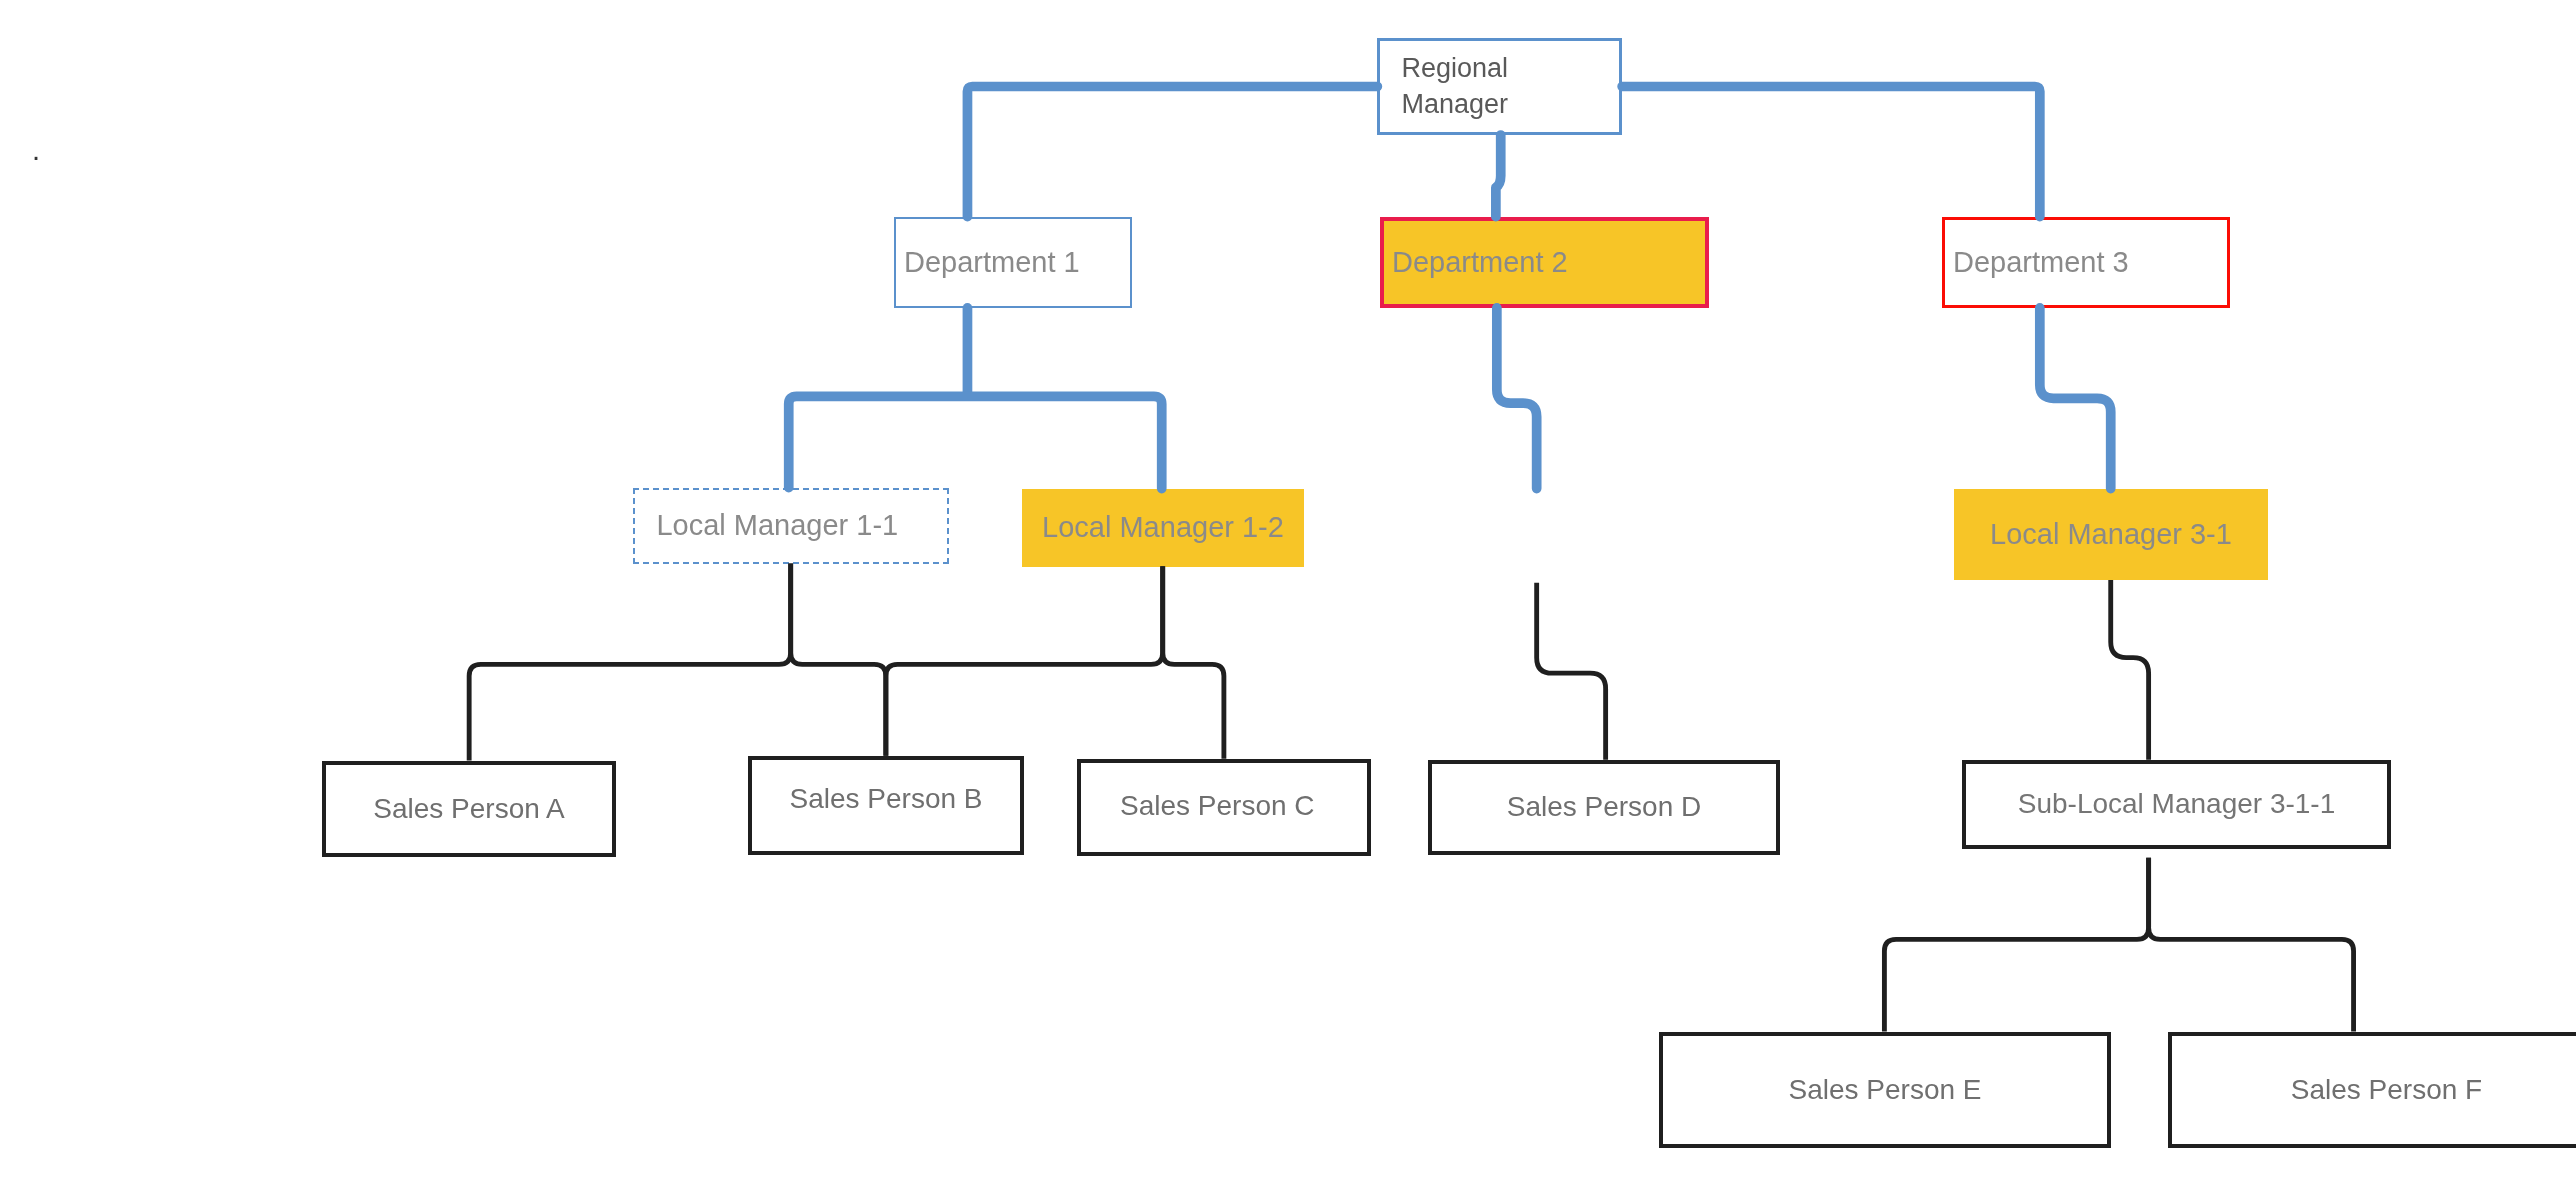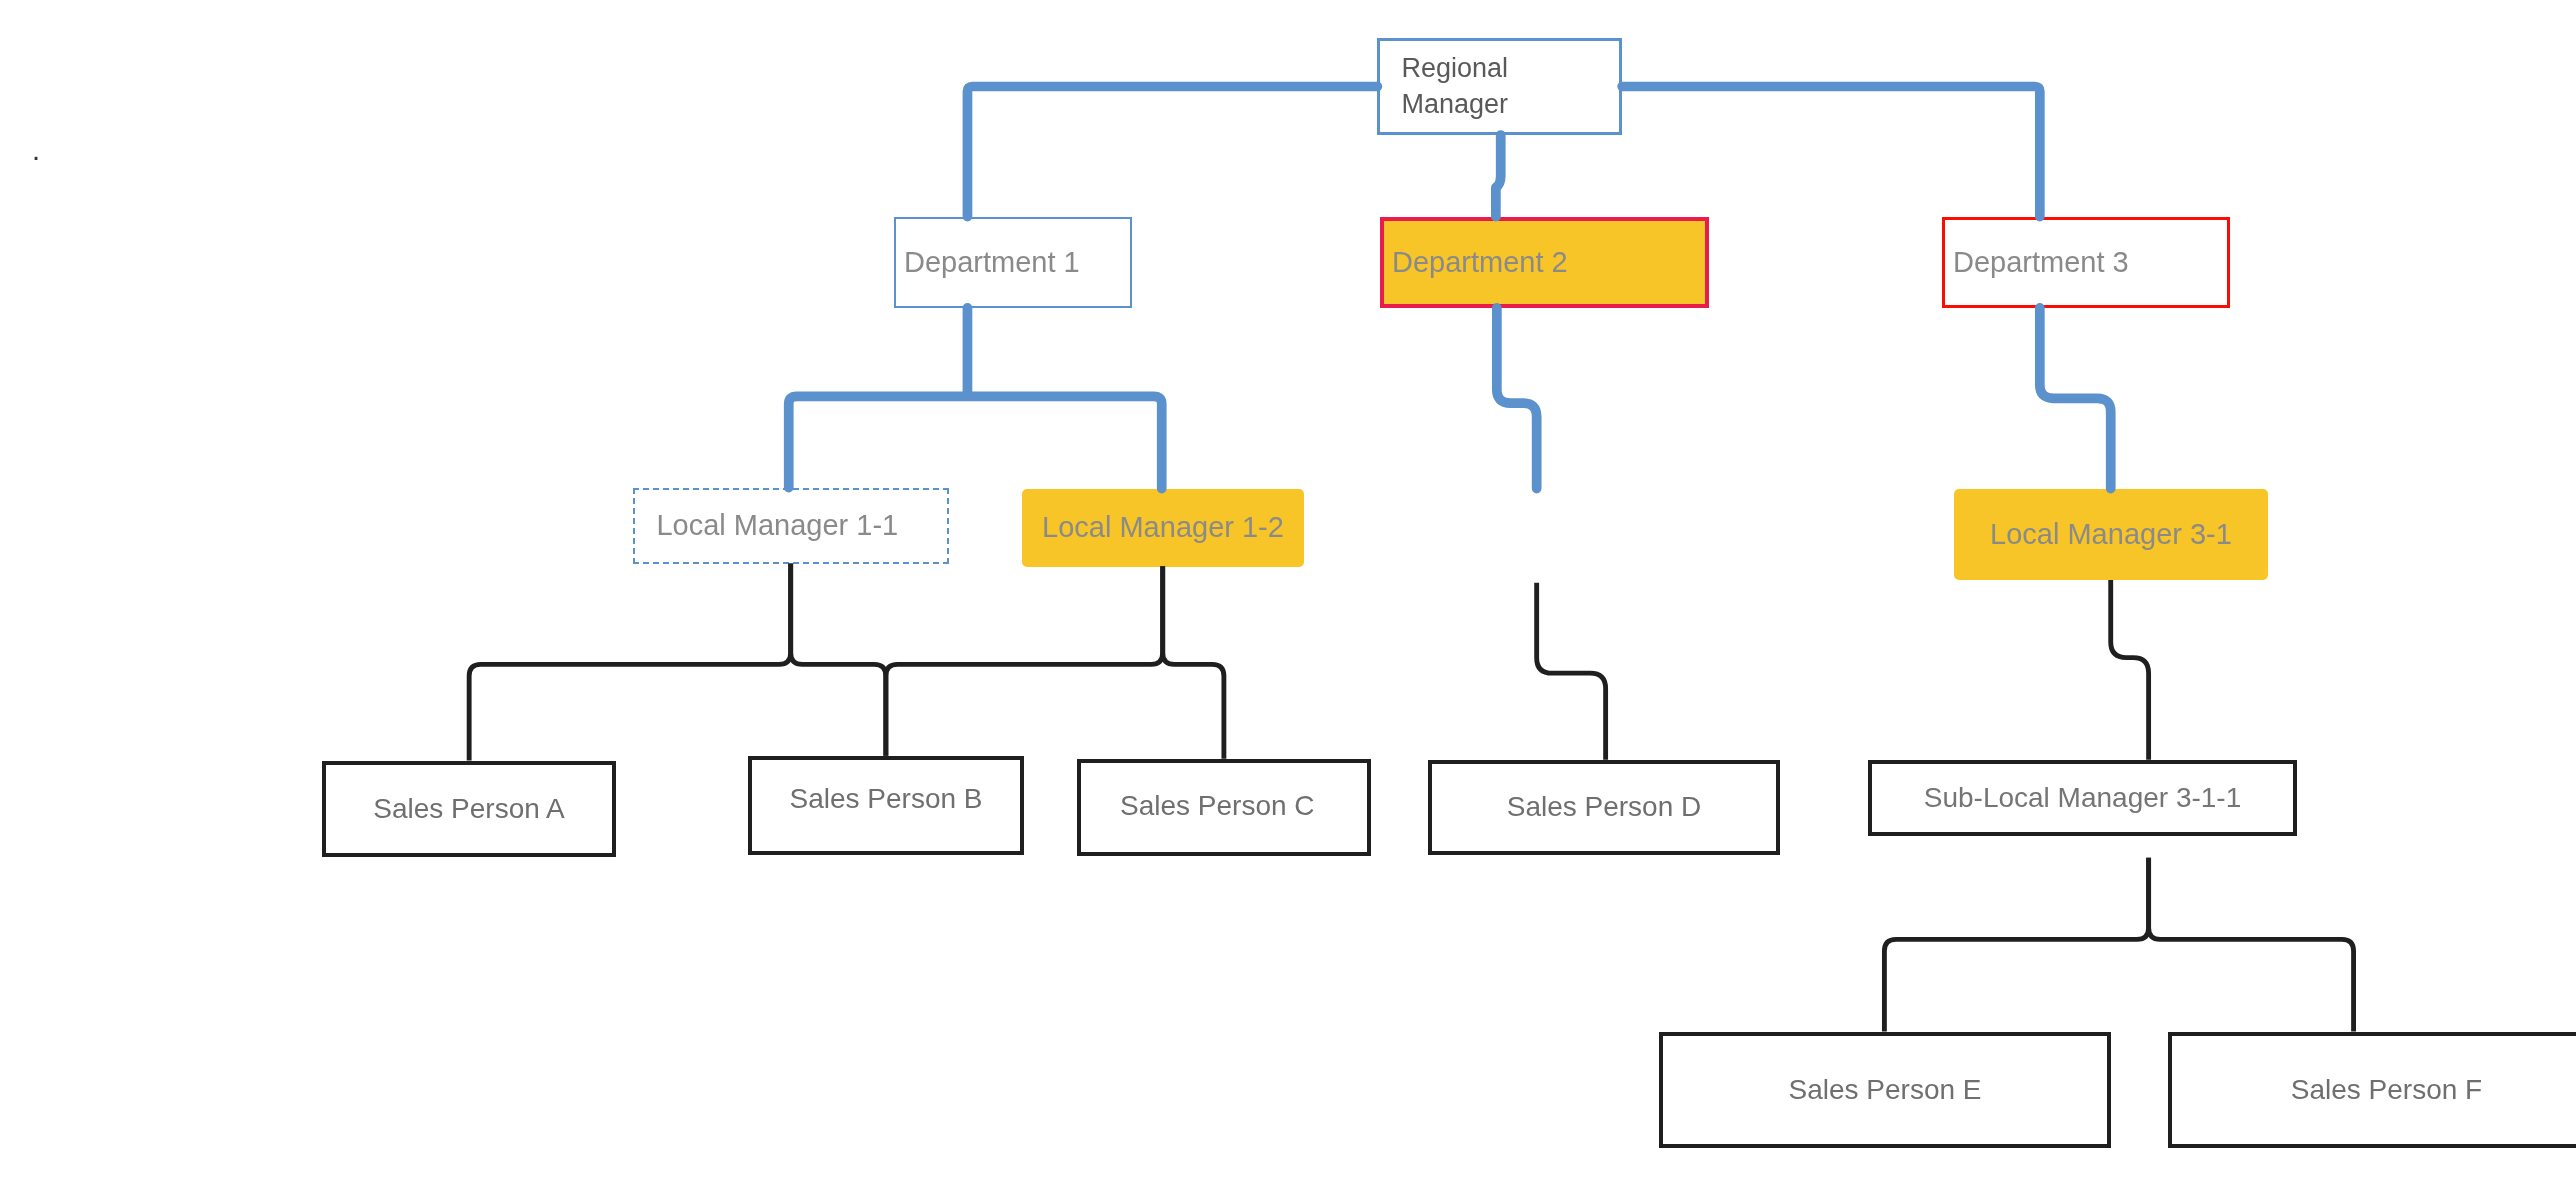--- a/index.html
+++ b/index.html
@@ -7,38 +7,38 @@
           font-family:"Liberation Sans", sans-serif;}
   .node{position:absolute;box-sizing:border-box;display:flex;align-items:center;
         background:#ffffff;color:#8a8a8a;font-size:29px;line-height:1.3;}
   
   .blue-border{border:2.9px solid #5B91CC;}
   .regional{border:3.9px solid #5B91CC;color:#595959;font-size:27px;padding-left:21.4px;}
   .dept{padding-left:8px;margin-left:46px;}
   .crimson{border:4.9px solid #E91D4C;background:#F7C527;}
   .red4{border:3.9px solid #FB0D05;}
   .dashed{border:2.9px dashed #5B91CC;padding-left:21.4px;}
-  .yellow{background:#F7C527;border-radius:5px;justify-content:center;}
+  .yellow{background:#F7C527;border-radius:0;justify-content:center;}
   .red-bold{border:4.9px solid #FB0D05;padding-left:21.4px;font-size:31px;font-weight:600;color:#4d4d4d;}
   .black-box{border:4.9px solid #1f1f1f;color:#6f6f6f;font-size:28px;justify-content:center;}
   .sub{color:#757575;}
   
   #n-regional{left:1377px;top:38px;width:245px;height:97px;justify-content:center;}
   #n-dept1{left:848px;top:217px;width:238px;height:91px;}
   #n-dept2{left:1334px;top:217px;width:329px;height:91px;}
   #n-dept3{left:1896px;top:217px;width:288px;height:91px;}
   #n-lm11{left:633px;top:488px;width:316px;height:76px;}
   #n-lm12{left:1022px;top:489px;width:282px;height:78px;}
   #n-lm21{left:1372px;top:489px;width:328px;height:94px;}
   #n-lm31{left:1954px;top:489px;width:314px;height:91px;}
   #n-spa{left:322px;top:761px;width:294px;height:96px;}
   #n-spb{left:748px;top:756px;width:276px;height:99px;align-items:flex-start;padding-top:21.4px;}
   #n-spc{left:1077px;top:759px;width:294px;height:97px;justify-content:flex-start;align-items:flex-start;padding-left:39px;padding-top:25px;}
   #n-spd{left:1428px;top:760px;width:352px;height:95px;}
-  #n-sub{left:1868px;top:760px;width:429px;height:76px;}
+  #n-sub{left:1962px;top:760px;width:429px;height:89px;}
   #n-spe{left:1659px;top:1032px;width:452px;height:116px;}
   #n-spf{left:2168px;top:1032px;width:437px;height:116px;}
   #edges{position:absolute;left:0;top:0;pointer-events:none;}
   .stray{position:absolute;left:32px;top:134px;color:#333;font-size:29px;}
 </style>
 </head>
 <body>
 
 <div id="canvas">
 

